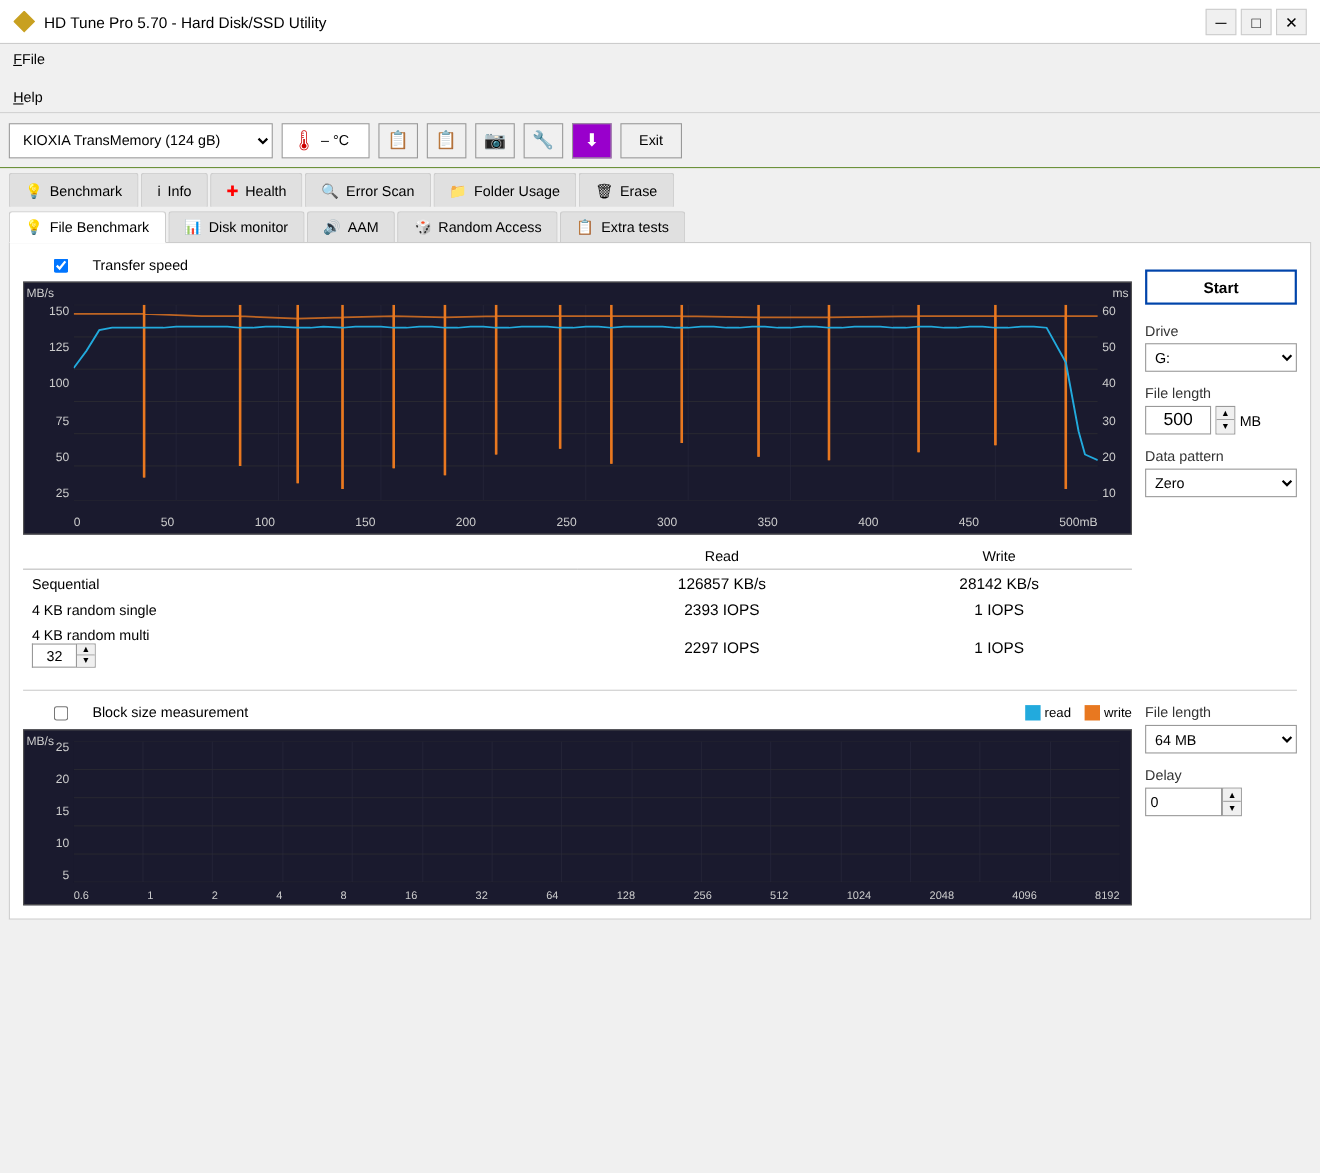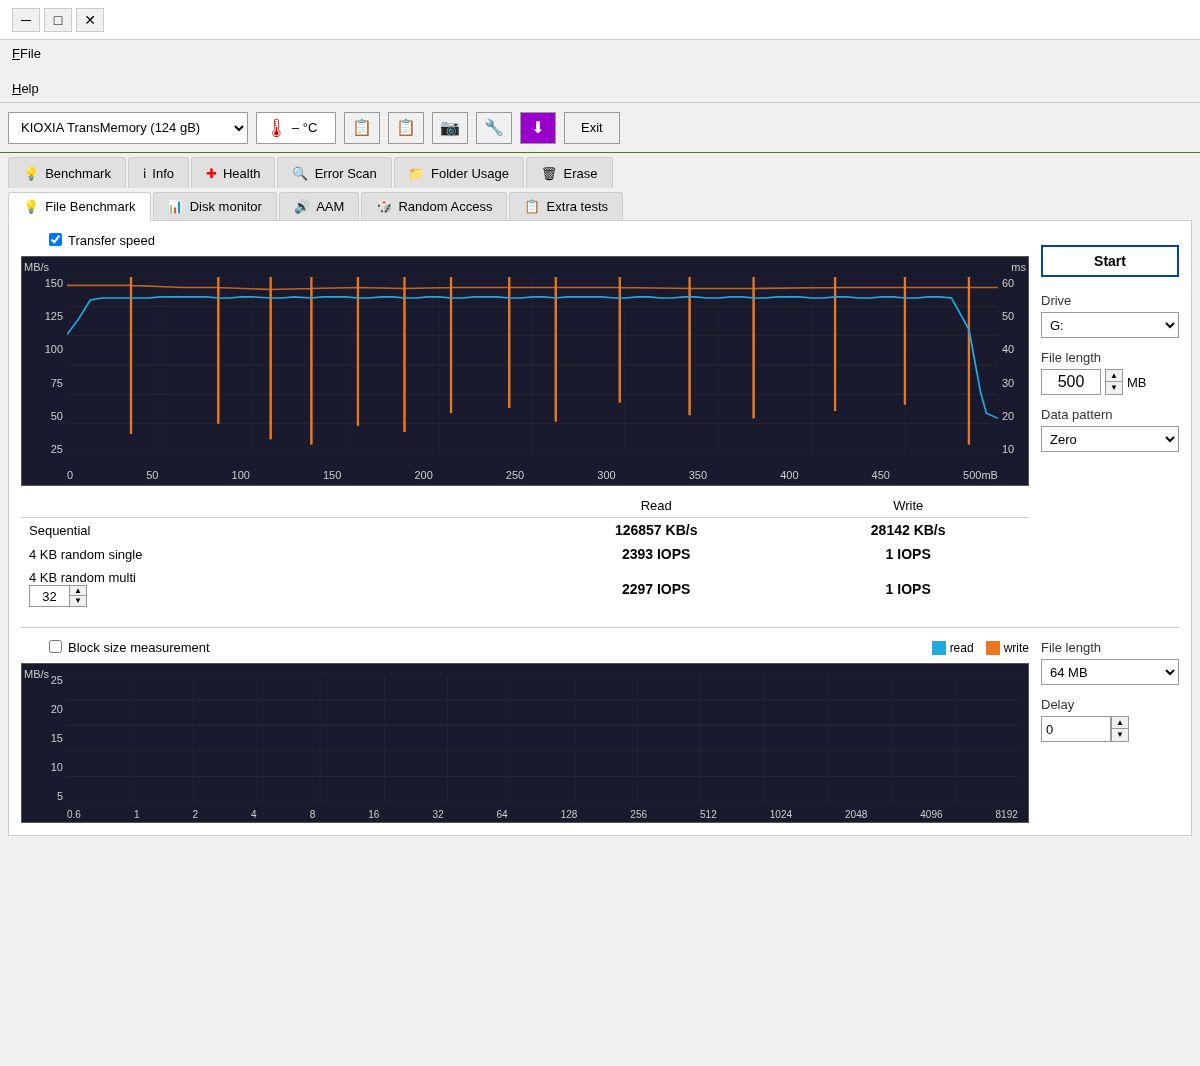--- a/index.html
+++ b/index.html
@@ -61,21 +61,21 @@
     .tab-btn.active { background: white; border-bottom: 1px solid white; margin-bottom: -1px; z-index: 1; }
 
     .main-content {
       background: white; border: 1px solid #ccc; margin: 0 8px 8px 8px;
       border-top: 1px solid #ccc; padding: 12px;
     }
 
     .section { margin-bottom: 16px; }
 
     .section-header { display: flex; align-items: center; gap: 8px; margin-bottom: 8px; }
-    .checkbox-label { display: flex; align-items: flex-start; gap: 6px; cursor: pointer; padding-left: 28px; }
+    .checkbox-label { display: flex; align-items: flex-end; gap: 22px; cursor: pointer; padding-left: 28px; }
 
     .chart-container {
       position: relative; background: #1a1a2e; border: 1px solid #555;
       height: 230px; margin-bottom: 8px;
     }
 
     .chart-area {
       position: absolute; left: 45px; right: 30px; top: 20px; bottom: 30px;
     }
 
@@ -104,21 +104,21 @@
       width: 100%; border-collapse: collapse; margin-top: 4px;
     }
     .results-table th {
       text-align: center; padding: 4px 8px; border-bottom: 1px solid #ccc;
       font-weight: normal;
     }
     .results-table td {
       padding: 4px 8px; border: none;
     }
     .results-table .label-col { font-weight: normal; }
-    .results-table .value-col { text-align: center; font-weight: bold; font-size: 14px; }
+    .results-table .value-col { text-align: center; font-weight: normal; font-size: 14px; }
 
     .spinner-input {
       display: flex; align-items: center;
     }
     .spinner-input input {
       width: 40px; height: 22px; text-align: center;
       border: 1px solid #999; border-right: none; font-size: 13px;
     }
     .spinner-btns {
       display: flex; flex-direction: column;
@@ -161,20 +161,24 @@
     }
 
     .legend { display: flex; align-items: center; gap: 12px; font-size: 12px; }
     .legend-item { display: flex; align-items: center; gap: 4px; }
     .legend-color { width: 14px; height: 14px; }
   </style>
 </head>
 <body>
 
 <div class="title-bar">
+  <div class="title-bar-left">
+    <div class="title-icon"></div>
+    <span class="title-text">HD Tune Pro 5.70 - Hard Disk/SSD Utility</span>
+  </div>
   <div class="title-controls">
     <button class="title-btn">─</button>
     <button class="title-btn">□</button>
     <button class="title-btn close-btn">✕</button>
   </div>
 </div>
 
 <div class="menu-bar">
   <span class="menu-item">
     <span class="menu-underline">F</span><span>File</span>

